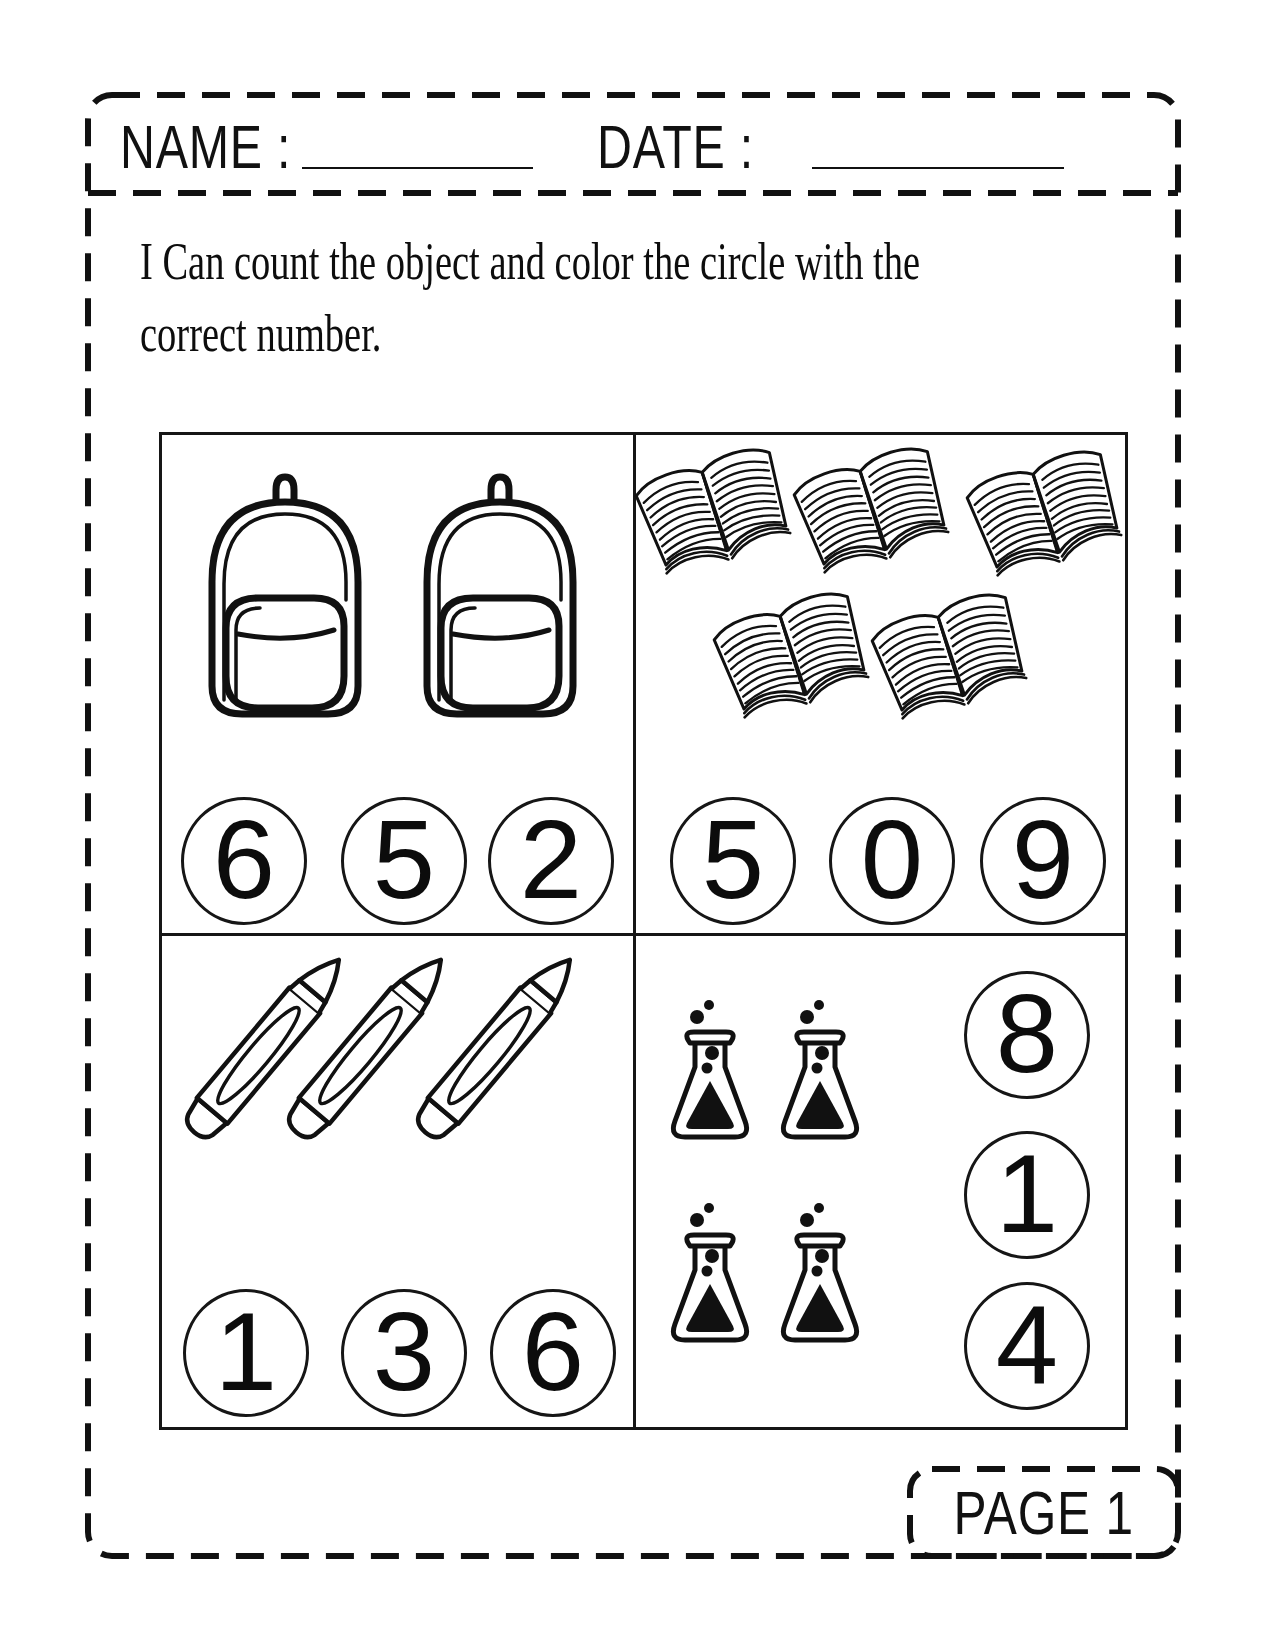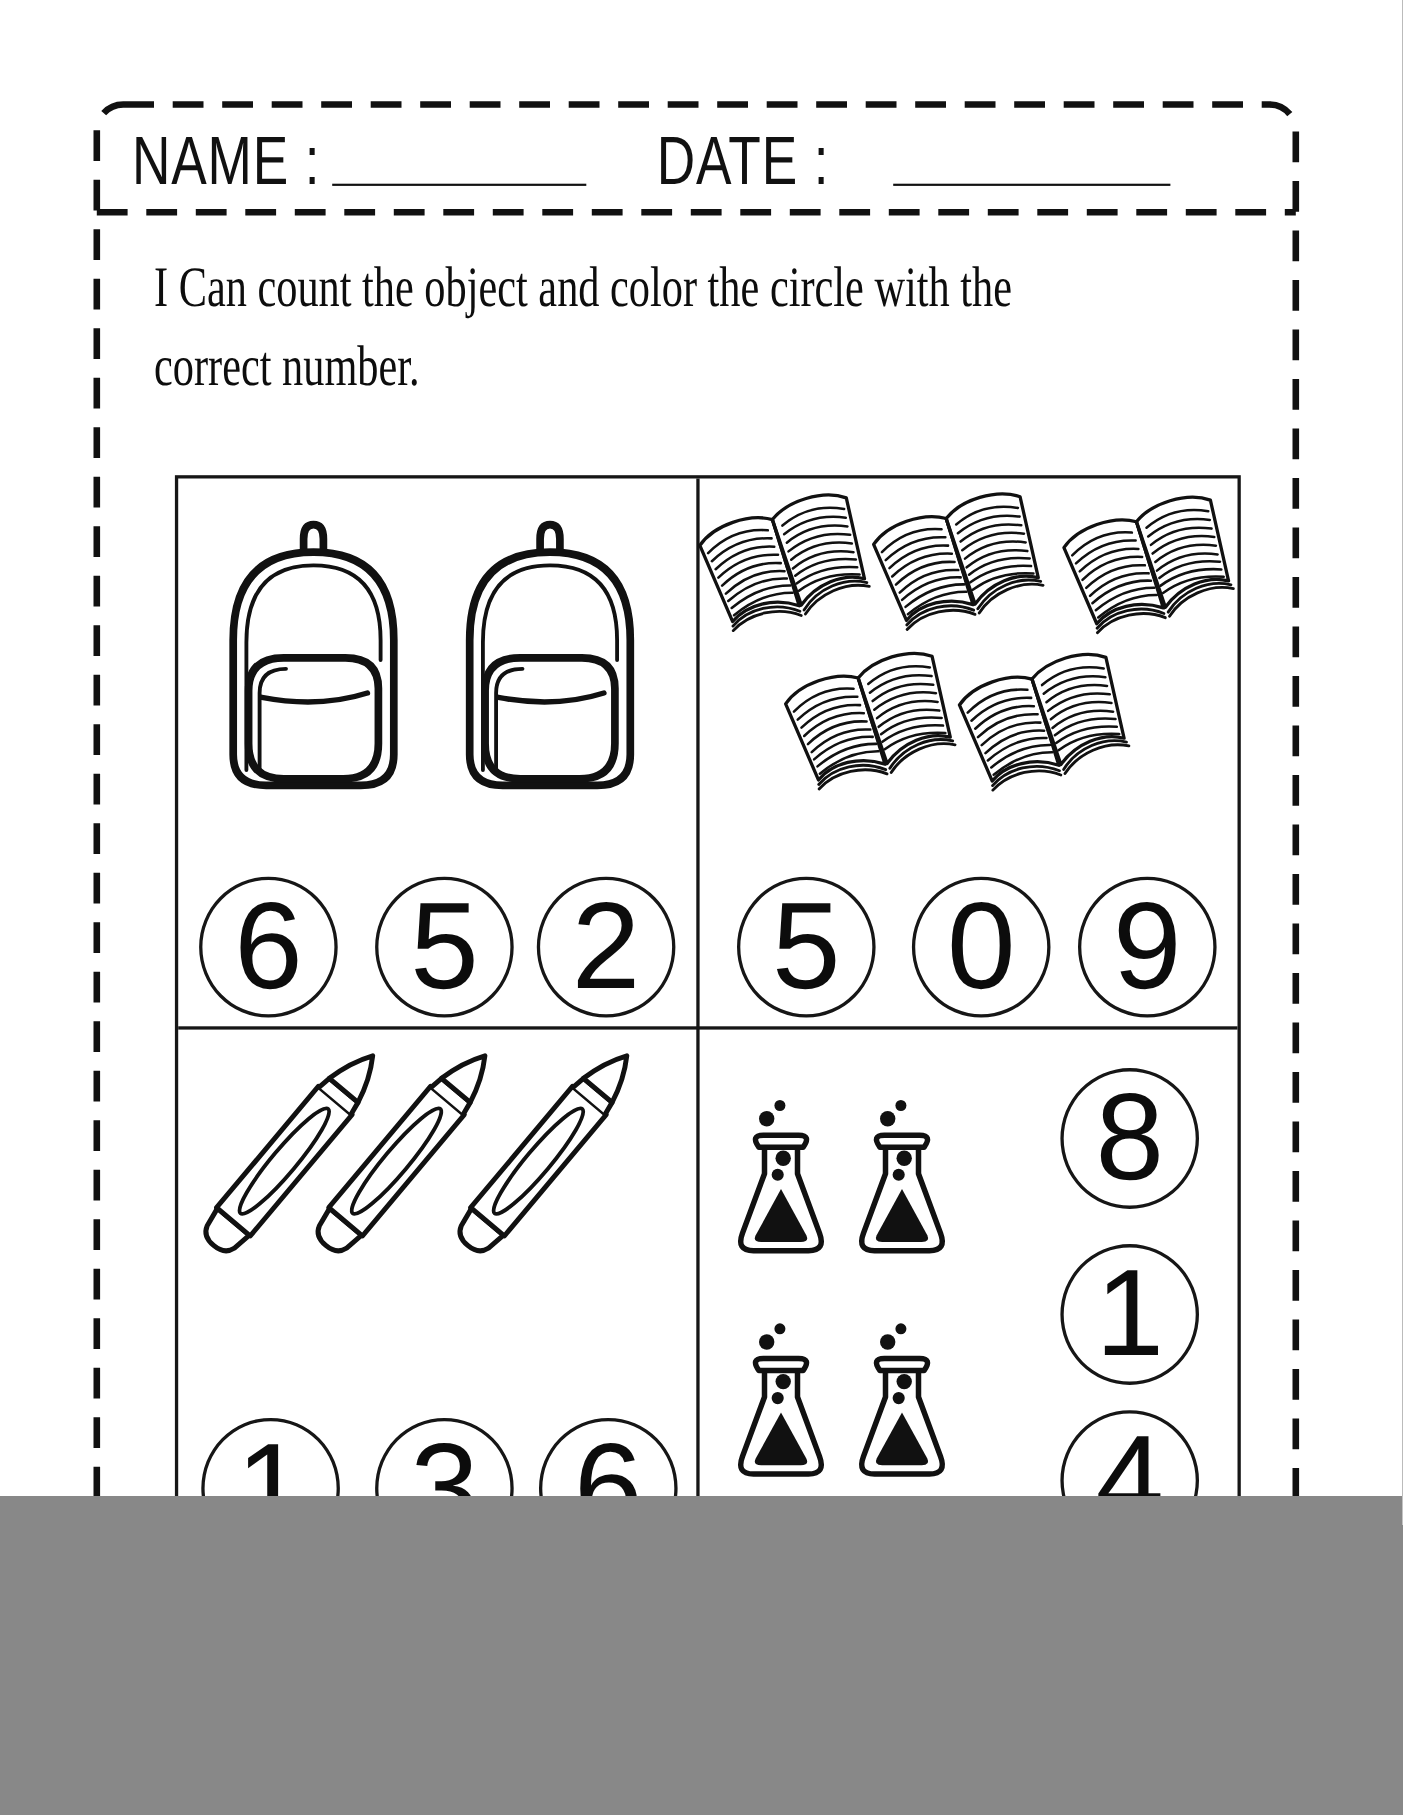--- a/index.html
+++ b/index.html
@@ -1,17 +1,17 @@
 <!DOCTYPE html>
 <html><head>
 <meta charset="utf-8">
 <style>
   html,body{margin:0;padding:0;background:#888;}
   .page{
-    position:relative; width:1275px; height:1360px; margin:0 auto;
+    position:relative; width:1275px; height:1650px; margin:0 auto;
     background:#ffffff; overflow:hidden;
     font-family:"Liberation Sans", sans-serif; color:#111;
   }
   .borders{position:absolute; left:0; top:0; width:1275px; height:1650px; pointer-events:none;}
 
   
   .hdr-label{
     position:absolute; font-size:62px; line-height:1; letter-spacing:1px;
     transform:scaleX(0.78); transform-origin:left top; white-space:nowrap; color:#111;
   }
@@ -199,20 +199,23 @@
           <use href="#sym-flask"></use>
         </svg>
       </div>
     <div class="opts" data-options="3">
         <div class="num-circle">8</div>
         <div class="num-circle">1</div>
         <div class="num-circle">4</div>
       </div>
   </div>
 
+  <div class="pagebox">
+    <span>PAGE 1</span>
+  </div>
 
   <svg class="symdefs" aria-hidden="true">
     <defs>
       <g id="sym-backpack" fill="none" stroke="#111" stroke-linecap="round" stroke-linejoin="round">
         <path d="M76 42 V28 Q76 15 85 15 Q94 15 94 28 V42" stroke-width="7" fill="#fff"></path>
         <path d="M12 224 V120 Q12 40 85 40 Q158 40 158 120 V224 Q158 252 128 252 H42 Q12 252 12 224 Z" stroke-width="7" fill="#fff"></path>
         <path d="M24 238 V122 Q24 52 85 52 Q146 52 146 120 V138" stroke-width="3.5"></path>
         <path d="M26 214 V166 Q26 136 58 136 H114 Q144 136 144 164 V214 Q144 246 112 246 H58 Q26 246 26 214 Z" stroke-width="7" fill="#fff"></path>
         <path d="M36 238 V168 Q36 146 60 146" stroke-width="3.5"></path>
         <path d="M38 172 Q90 182 134 168" stroke-width="5"></path>

